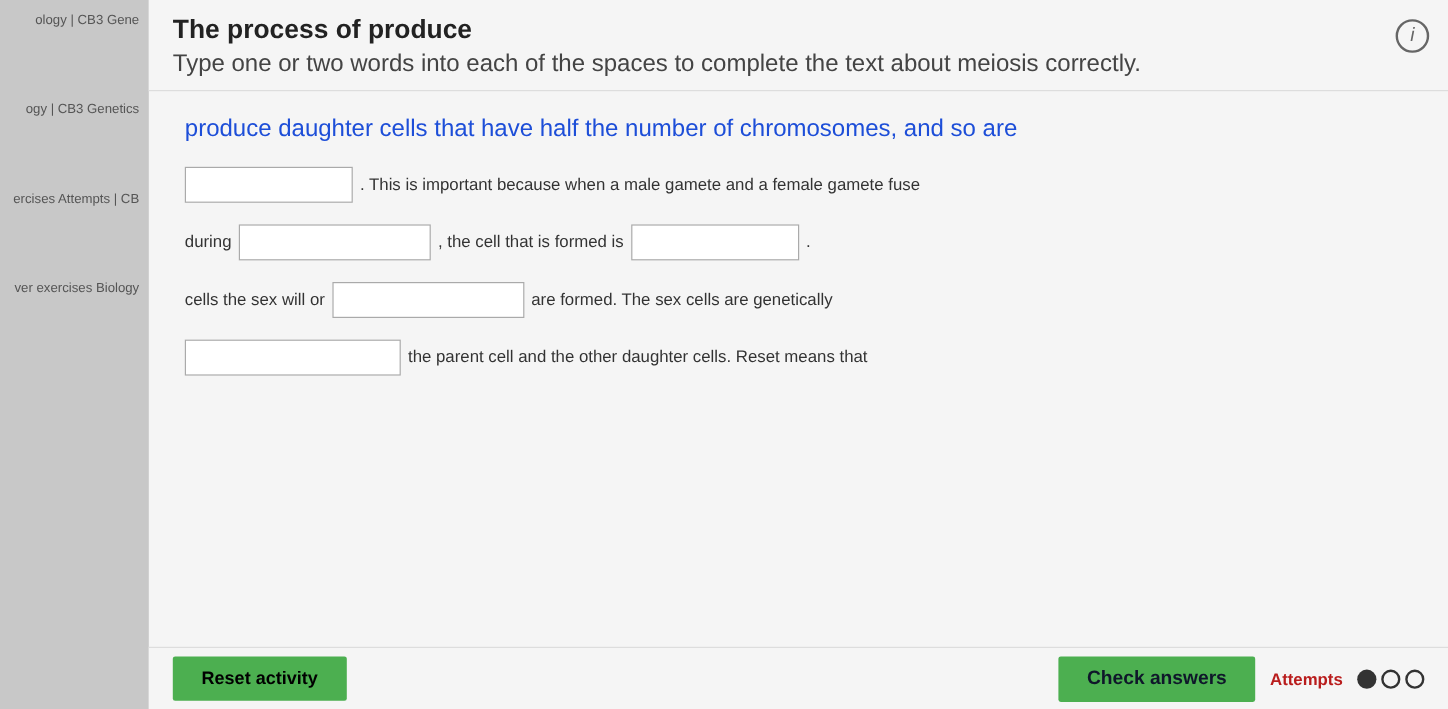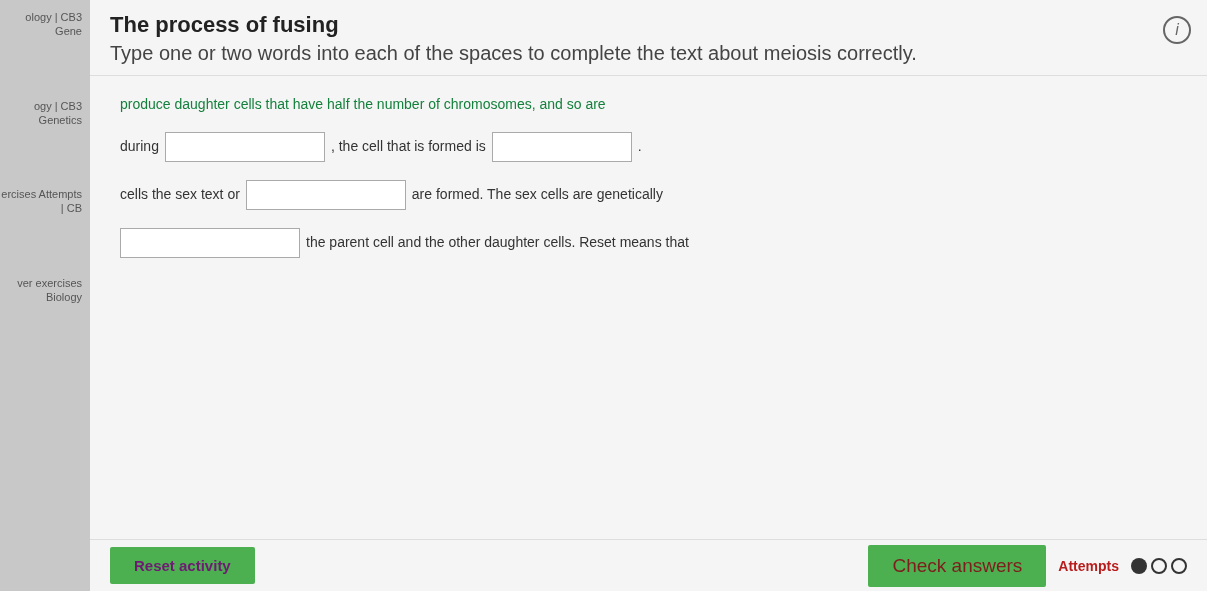--- a/index.html
+++ b/index.html
@@ -6,21 +6,21 @@
     body {
       font-family: Arial, sans-serif;
       background: #d0d0d0;
       display: flex;
       width: 1207px;
       height: 591px;
       overflow: hidden;
     }
 
     .sidebar {
-      width: 90px;
+      width: 124px;
       background: #c8c8c8;
       display: flex;
       flex-direction: column;
       align-items: flex-end;
       padding: 10px 0;
       gap: 60px;
     }
 
     .sidebar-item {
       font-size: 11px;
@@ -74,22 +74,22 @@
       cursor: pointer;
     }
 
     .exercise-area {
       flex: 1;
       padding: 20px 30px 10px 30px;
       overflow-y: auto;
     }
 
     .intro-text {
-      font-size: 14px;
-      color: #15803d;
+      font-size: 20px;
+      color: #1d4ed8;
       margin-bottom: 20px;
     }
 
     .sentence-row {
       margin-bottom: 18px;
       font-size: 14px;
       color: #333;
       display: flex;
       align-items: center;
       flex-wrap: wrap;
@@ -115,42 +115,42 @@
       background: #f5f5f5;
       border-top: 1px solid #ddd;
       display: flex;
       align-items: center;
       justify-content: space-between;
       padding: 0 20px;
     }
 
     .reset-btn {
       background: #4caf50;
-      color: #701a75;
+      color: #000000;
       border: none;
       padding: 10px 24px;
       font-size: 15px;
       font-weight: bold;
       cursor: pointer;
       border-radius: 2px;
     }
 
     .footer-right {
       display: flex;
       align-items: center;
       gap: 12px;
     }
 
     .check-btn {
       background: #4caf50;
-      color: #7f1d1d;
+      color: #0f172a;
       border: none;
       padding: 10px 24px;
-      font-size: 19px;
-      font-weight: normal;
+      font-size: 16px;
+      font-weight: bold;
       cursor: pointer;
       border-radius: 2px;
     }
 
     .attempts-label {
       font-size: 14px;
       color: #b91c1c;
       font-weight: bold;
     }
 
@@ -180,40 +180,44 @@
 
 <div class="sidebar">
   <div class="sidebar-item">ology | CB3 Gene</div>
   <div class="sidebar-item">ogy | CB3 Genetics</div>
   <div class="sidebar-item">ercises Attempts | CB</div>
   <div class="sidebar-item">ver exercises Biology</div>
 </div>
 
 <div class="main-content">
   <div class="header">
-    <div class="header-title">The process of fusing</div>
+    <div class="header-title">The process of produce</div>
     <div class="header-subtitle">Type one or two words into each of the spaces to complete the text about meiosis correctly.</div>
     <div class="info-icon">i</div>
   </div>
 
   <div class="exercise-area">
     <div class="intro-text">produce daughter cells that have half the number of chromosomes, and so are</div>
 
+    <div class="sentence-row">
+      <input class="fill-input input-short" type="text" value="" style="">
+      <span>. This is important because when a male gamete and a female gamete fuse</span>
+    </div>
 
     <div class="sentence-row">
       <span>during</span>
       <input class="fill-input input-medium" type="text" value="" style="">
       <span>, the cell that is formed is</span>
       <input class="fill-input input-short" type="text" value="" style="">
       <span>.</span>
     </div>
 
 
     <div class="sentence-row">
-      <span>cells the sex text or</span>
+      <span>cells the sex will or</span>
       <input class="fill-input input-medium" type="text" value="" style="">
       <span>are formed. The sex cells are genetically</span>
     </div>
 
     <div class="sentence-row">
       <input class="fill-input input-long" type="text" value="" style="">
       <span>the parent cell and the other daughter cells. Reset means that</span>
     </div>
 
 

